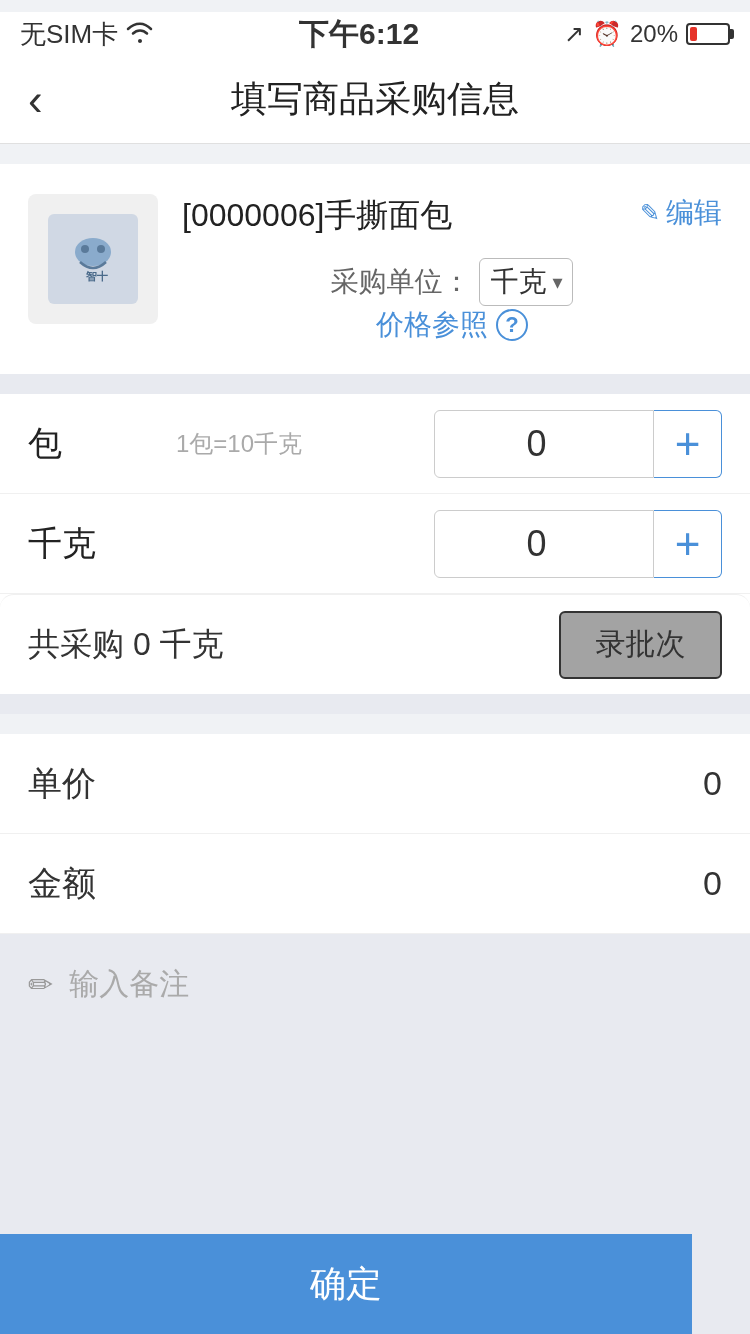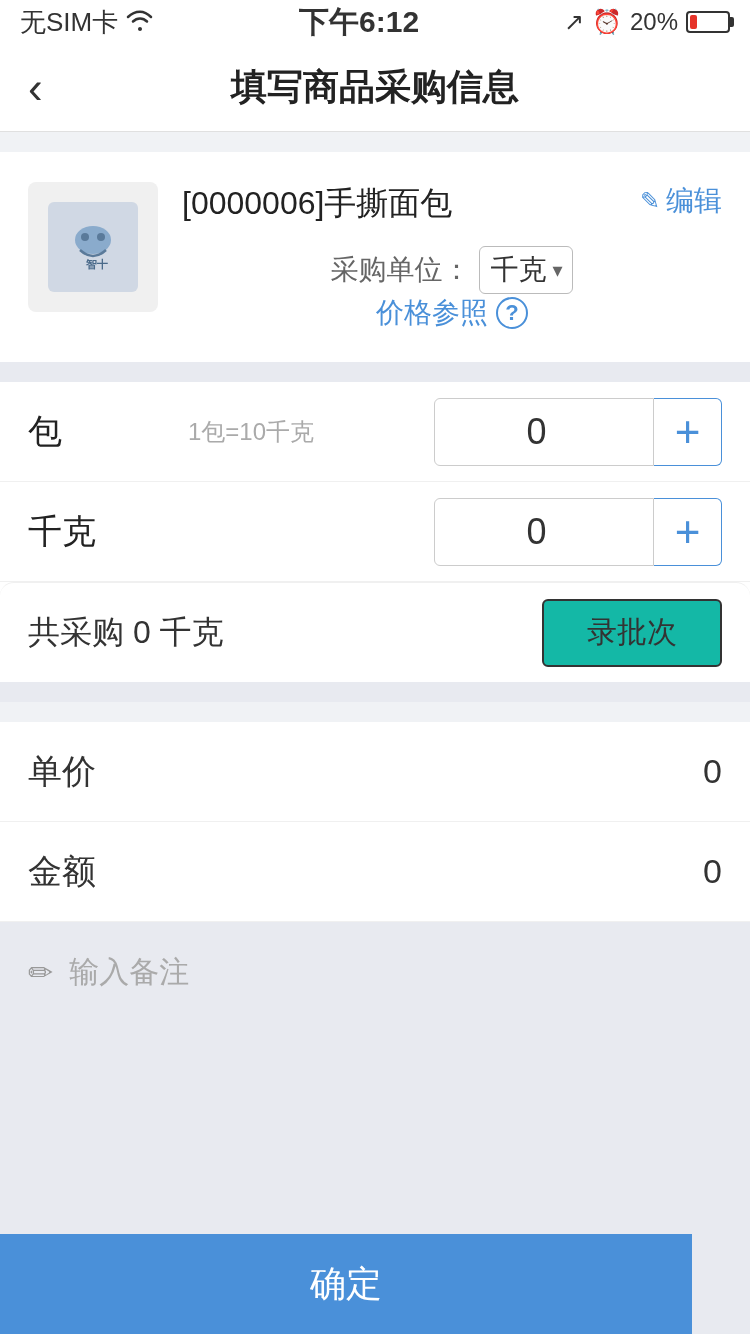--- a/index.html
+++ b/index.html
@@ -17,20 +17,21 @@
     .status-bar {
       width: 750px;
       height: 44px;
       background: #fff;
       display: flex;
       align-items: center;
       justify-content: space-between;
       padding: 16px 20px;
       font-size: 28px;
       font-weight: 500;
+      margin-top: 12px;
     }
     .status-left {
       display: flex;
       align-items: center;
       gap: 8px;
       font-size: 26px;
     }
     .status-center {
       font-size: 30px;
       font-weight: 600;
@@ -86,21 +87,21 @@
     .nav-back {
       position: absolute;
       left: 28px;
       font-size: 44px;
       color: #333;
       cursor: pointer;
       line-height: 1;
     }
     .nav-title {
       font-size: 36px;
-      font-weight: 700;
+      font-weight: 400;
       color: #222;
     }
 
     
     .product-card {
       background: #fff;
       margin-top: 20px;
       padding: 30px 28px;
       display: flex;
       align-items: flex-start;
@@ -203,21 +204,21 @@
       border-bottom: 1px solid #f0f0f0;
     }
     .input-row-label {
       font-size: 34px;
       color: #222;
       min-width: 140px;
     }
     .input-row-sublabel {
       font-size: 24px;
       color: #aaa;
-      margin-left: 20px;
+      margin-left: 8px;
     }
     .input-row-right {
       display: flex;
       align-items: center;
       margin-left: auto;
       gap: 0;
     }
     .number-input {
       width: 220px;
       height: 68px;
@@ -253,25 +254,25 @@
       background: #fff;
       border-top: 1px solid #f0f0f0;
       border-radius: 14px;
     }
     .total-label {
       font-size: 32px;
       color: #333;
       flex: 1;
     }
     .record-btn {
-      width: 180px;
+      width: 163px;
       height: 68px;
       border: 2px solid #333;
       border-radius: 6px;
-      background: #14b8a6;
+      background: #a3a3a3;
       font-size: 30px;
       color: #333;
       display: flex;
       align-items: center;
       justify-content: center;
       cursor: pointer;
     }
 
     
     .info-section {

